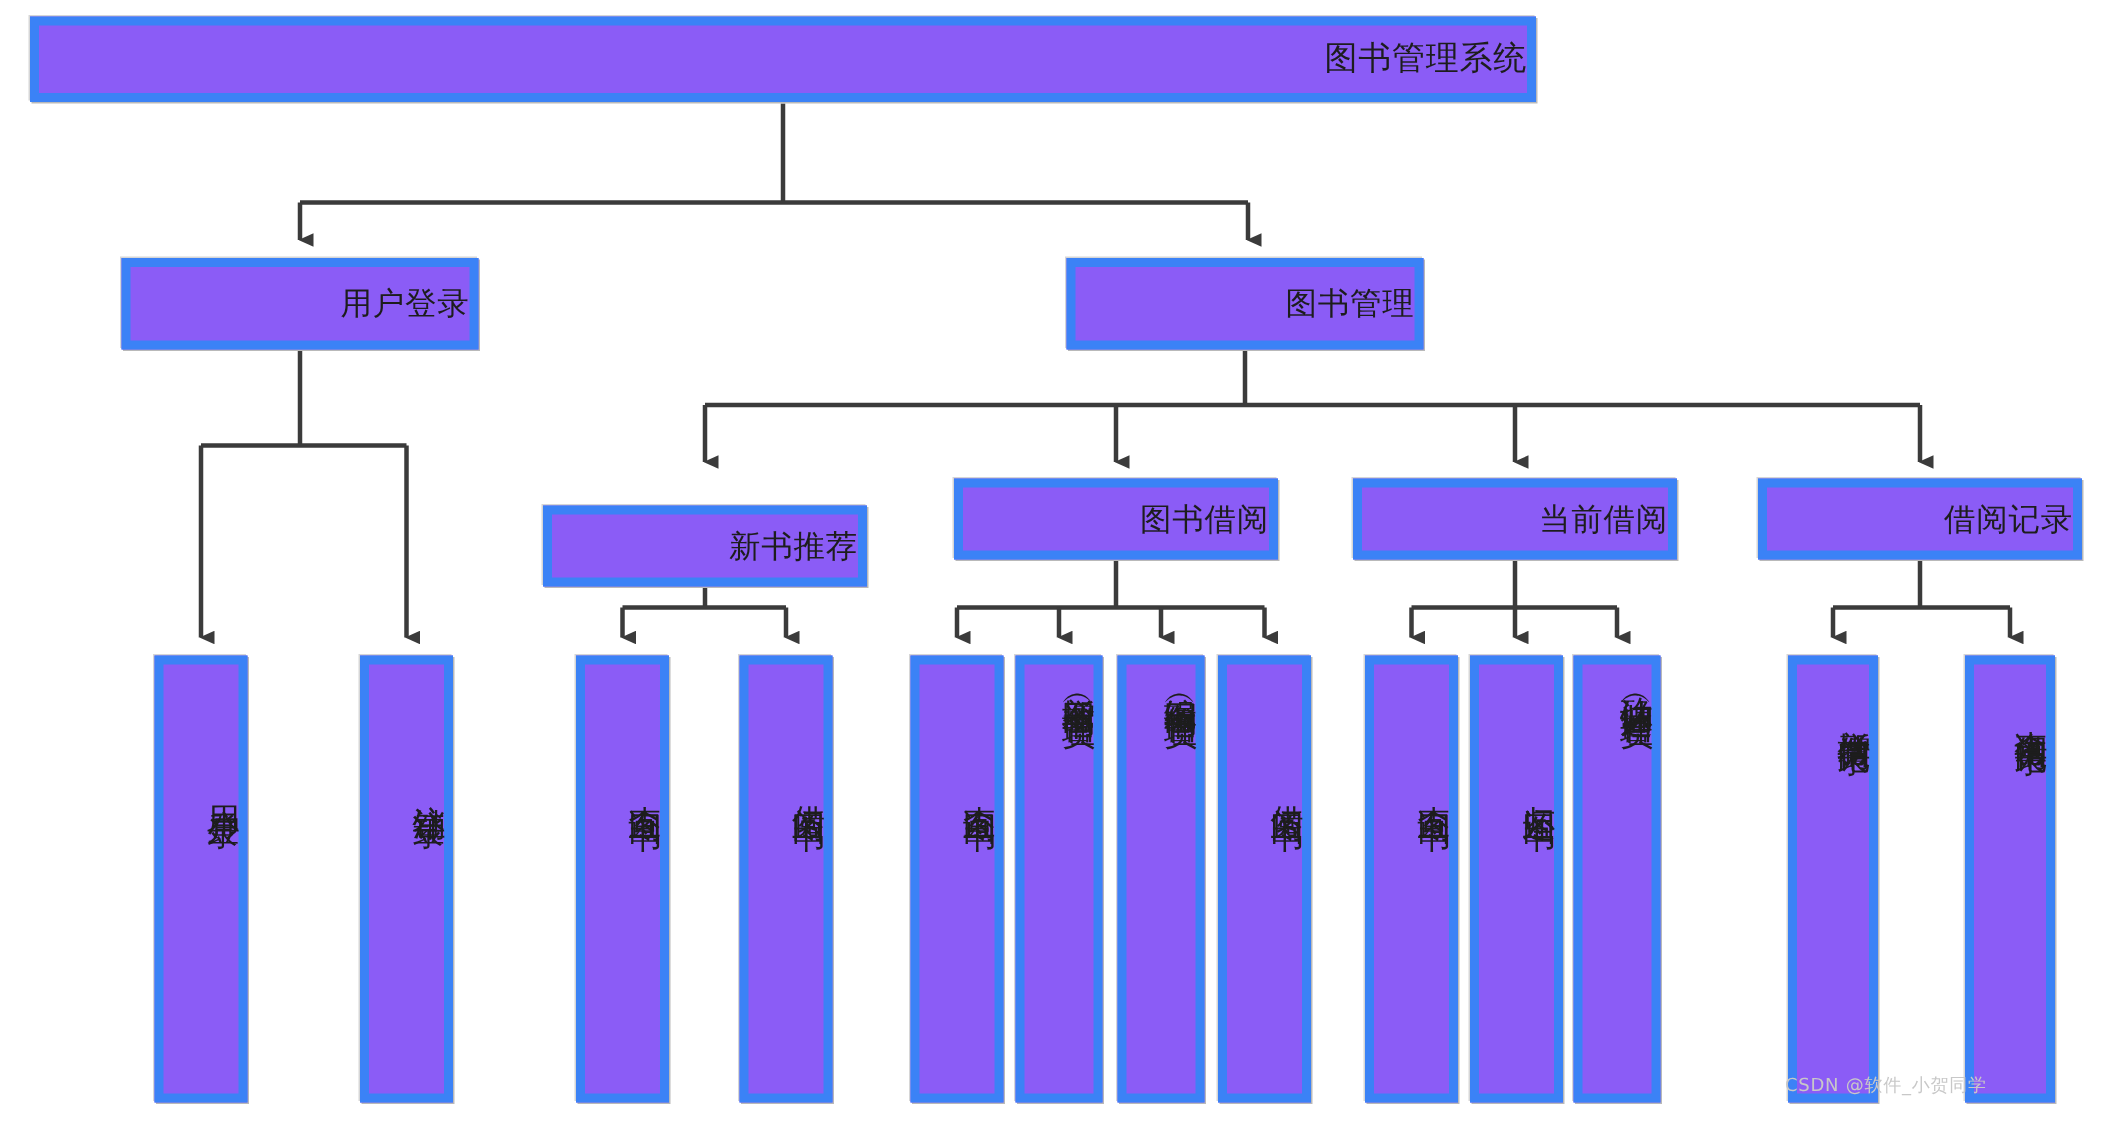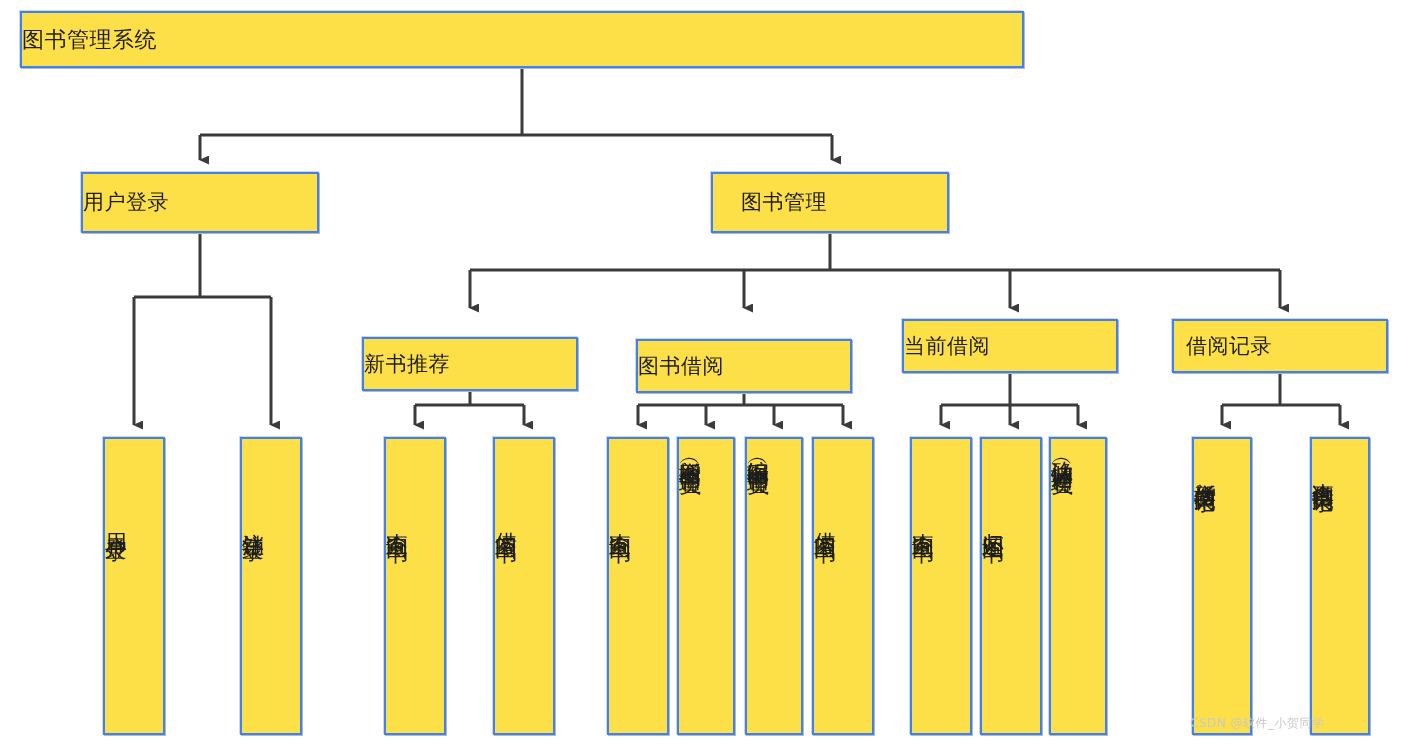--- a/index.html
+++ b/index.html
@@ -22,26 +22,26 @@
     position: absolute;
     left: 0;
     top: 0;
     width: 1405px;
     height: 747px;
     pointer-events: none;
   }
   .node {
     position: absolute;
     box-sizing: border-box;
-    background: #fde047;
-    border: 2px solid #3b82f6;
+    background: #8b5cf6;
+    border: 6px solid #3b82f6;
     box-shadow: 1px 1px 0 0 #b9b9b9, -1px -1px 0 0 #d6d6d6;
     display: flex;
     align-items: center;
-    justify-content: flex-start;
+    justify-content: flex-end;
     color: #1d1d1d;
     z-index: 2;
   }
   .node-label {
     display: block;
     text-align: center;
     line-height: 1.18;
     white-space: pre;
     letter-spacing: 0.5px;
   }
@@ -140,21 +140,21 @@
   <div class="node horiz" style="left:81px; top:172px; width:238px; height:61px;">
     <span class="node-label">用户登录</span>
   </div>
   <div class="node horiz" style="left:711px; top:172px; width:238px; height:61px;padding-left:28px;">
     <span class="node-label">图书管理</span>
   </div>
 
   <div class="node horiz" style="left:362px; top:337px; width:216px; height:54px;">
     <span class="node-label">新书推荐</span>
   </div>
-  <div class="node horiz" style="left:636px; top:319px; width:216px; height:54px;margin-top:20px;">
+  <div class="node horiz" style="left:636px; top:319px; width:216px; height:54px;">
     <span class="node-label">图书借阅</span>
   </div>
   <div class="node horiz" style="left:902px; top:319px; width:216px; height:54px;">
     <span class="node-label">当前借阅</span>
   </div>
   <div class="node horiz" style="left:1172px; top:319px; width:216px; height:54px;padding-left:12px;">
     <span class="node-label">借阅记录</span>
   </div>
 
   <div class="node vert" style="left:103px; top:437px; width:62px; height:298px; padding-top:76px;">

